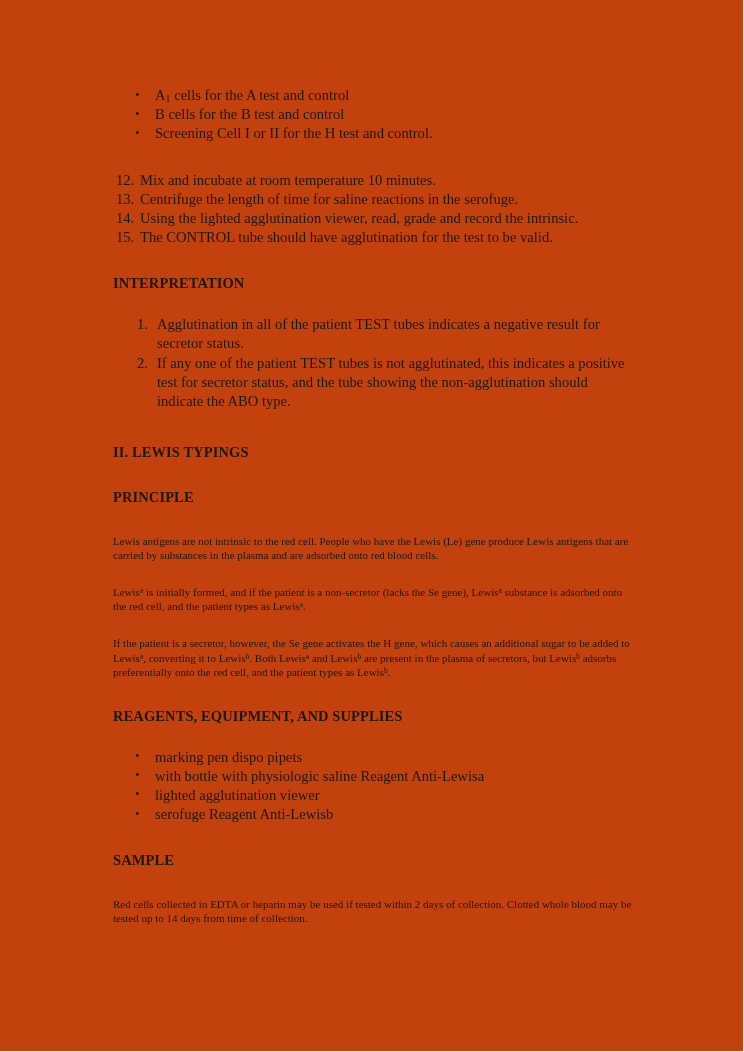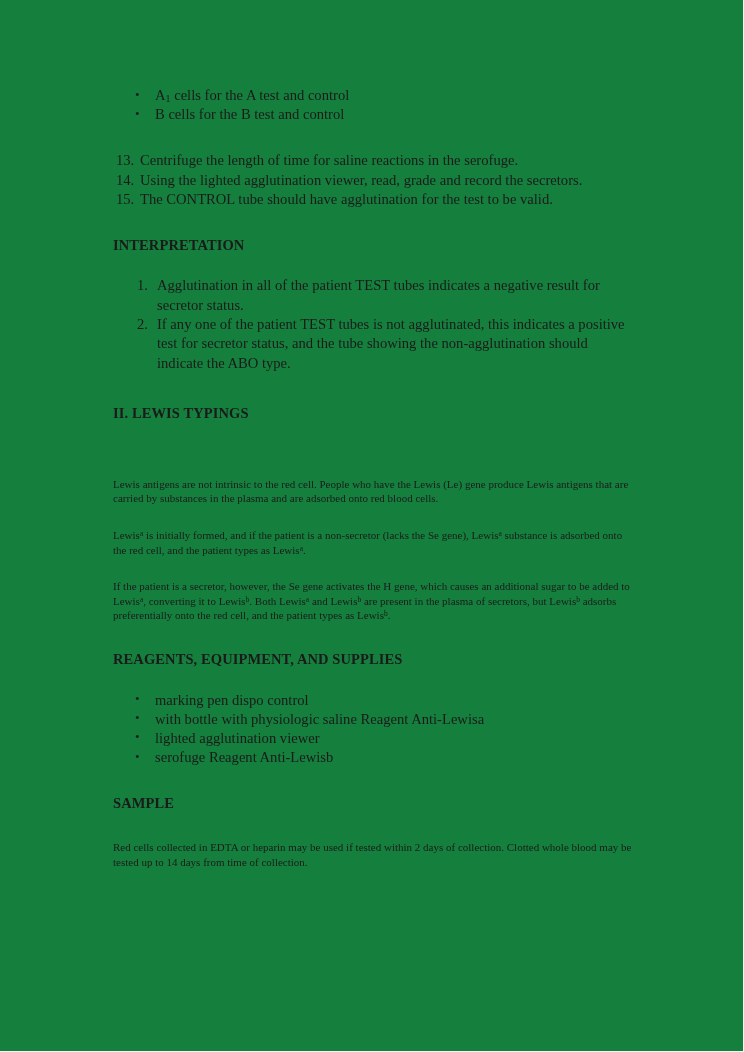--- a/index.html
+++ b/index.html
@@ -12,21 +12,21 @@
     width: 744px;
     height: 1052px;
     font-family: "Liberation Serif", "DejaVu Serif", serif;
     color: #1a1a1a;
     position: relative;
     overflow: hidden;
   }
   .page {
     position: absolute;
     inset: 0;
-    background: #15803d;
+    background: #c2410c;
     box-sizing: border-box;
     border-right: 1px solid #f2f2f2;
     border-bottom: 1px solid #f2f2f2;
   }
   .content {
     position: absolute;
     left: 113px;
     top: 86px;
     width: 522px;
   }
@@ -114,32 +114,39 @@
 <div class="page">
   <div class="content">
 
     <ul class="bullets">
       <li>
         <span>A</span><sub>1</sub><span> cells for the A test and control</span>
       </li>
       <li>
         <span>B cells for the B test and control</span>
       </li>
+      <li>
+        <span>Screening Cell I or II for the H test and control.</span>
+      </li>
     </ul>
 
     <div class="gap-lg"></div>
 
     <ul class="numlist">
+      <li>
+        <span class="num">12.</span>
+        <span>Mix and incubate at room temperature 10 minutes.</span>
+      </li>
       <li>
         <span class="num">13.</span>
         <span>Centrifuge the length of time for saline reactions in the serofuge.</span>
       </li>
       <li>
         <span class="num">14.</span>
-        <span>Using the lighted agglutination viewer, read, grade and record the secretors.</span>
+        <span>Using the lighted agglutination viewer, read, grade and record the intrinsic.</span>
       </li>
       <li>
         <span class="num">15.</span>
         <span>The CONTROL tube should have agglutination for the test to be valid.</span>
       </li>
     </ul>
 
     <div class="gap-lg"></div>
 
     <h2 class="heading">INTERPRETATION</h2>
@@ -156,41 +163,42 @@
         <span>If any one of the patient TEST tubes is not agglutinated, this indicates a positive test for secretor status, and the tube showing the non-agglutination should indicate the ABO type.</span>
       </li>
     </ul>
 
     <div class="gap-xl"></div>
 
     <h2 class="heading">II. LEWIS TYPINGS</h2>
 
     <div class="gap-lg"></div>
 
+    <h3 class="heading">PRINCIPLE</h3>
 
     <div class="gap-lg"></div>
 
     <p class="para">Lewis antigens are not intrinsic to the red cell. People who have the Lewis (Le) gene produce Lewis antigens that are carried by substances in the plasma and are adsorbed onto red blood cells.</p>
 
     <div class="gap-md"></div>
 
     <p class="para"><span>Lewis</span><sup>a</sup><span> is initially formed, and if the patient is a non-secretor (lacks the Se gene), Lewis</span><sup>a</sup><span> substance is adsorbed onto the red cell, and the patient types as Lewis</span><sup>a</sup><span>.</span></p>
 
     <div class="gap-md"></div>
 
     <p class="para"><span>If the patient is a secretor, however, the Se gene activates the H gene, which causes an additional sugar to be added to Lewis</span><sup>a</sup><span>, converting it to Lewis</span><sup>b</sup><span>. Both Lewis</span><sup>a</sup><span> and Lewis</span><sup>b</sup><span> are present in the plasma of secretors, but Lewis</span><sup>b</sup><span> adsorbs preferentially onto the red cell, and the patient types as Lewis</span><sup>b</sup><span>.</span></p>
 
     <div class="gap-lg"></div>
 
     <h3 class="heading">REAGENTS, EQUIPMENT, AND SUPPLIES</h3>
 
     <div class="gap-md"></div>
 
     <ul class="bullets">
-      <li><span>marking pen dispo control</span></li>
+      <li><span>marking pen dispo pipets</span></li>
       <li><span>with bottle with physiologic saline Reagent Anti-Lewisa</span></li>
       <li><span>lighted agglutination viewer</span></li>
       <li><span>serofuge Reagent Anti-Lewisb</span></li>
     </ul>
 
     <div class="gap-lg"></div>
 
     <h3 class="heading">SAMPLE</h3>
 
     <div class="gap-lg"></div>

